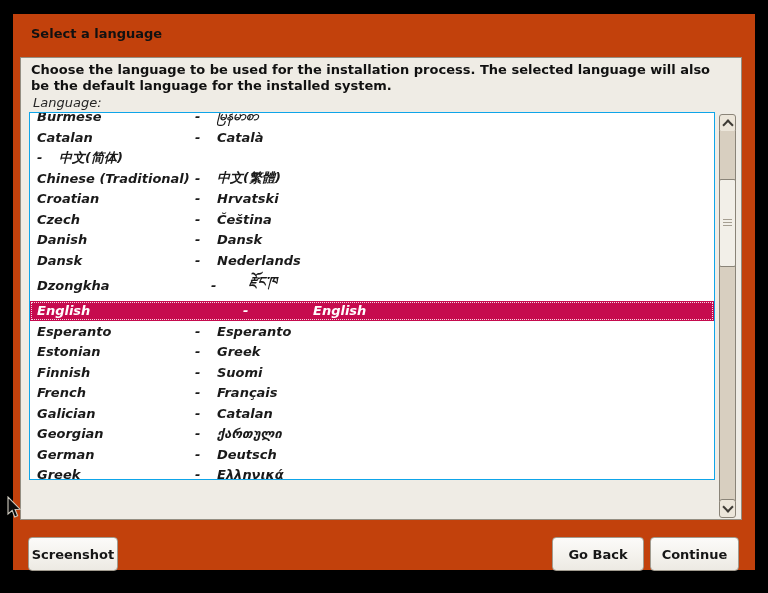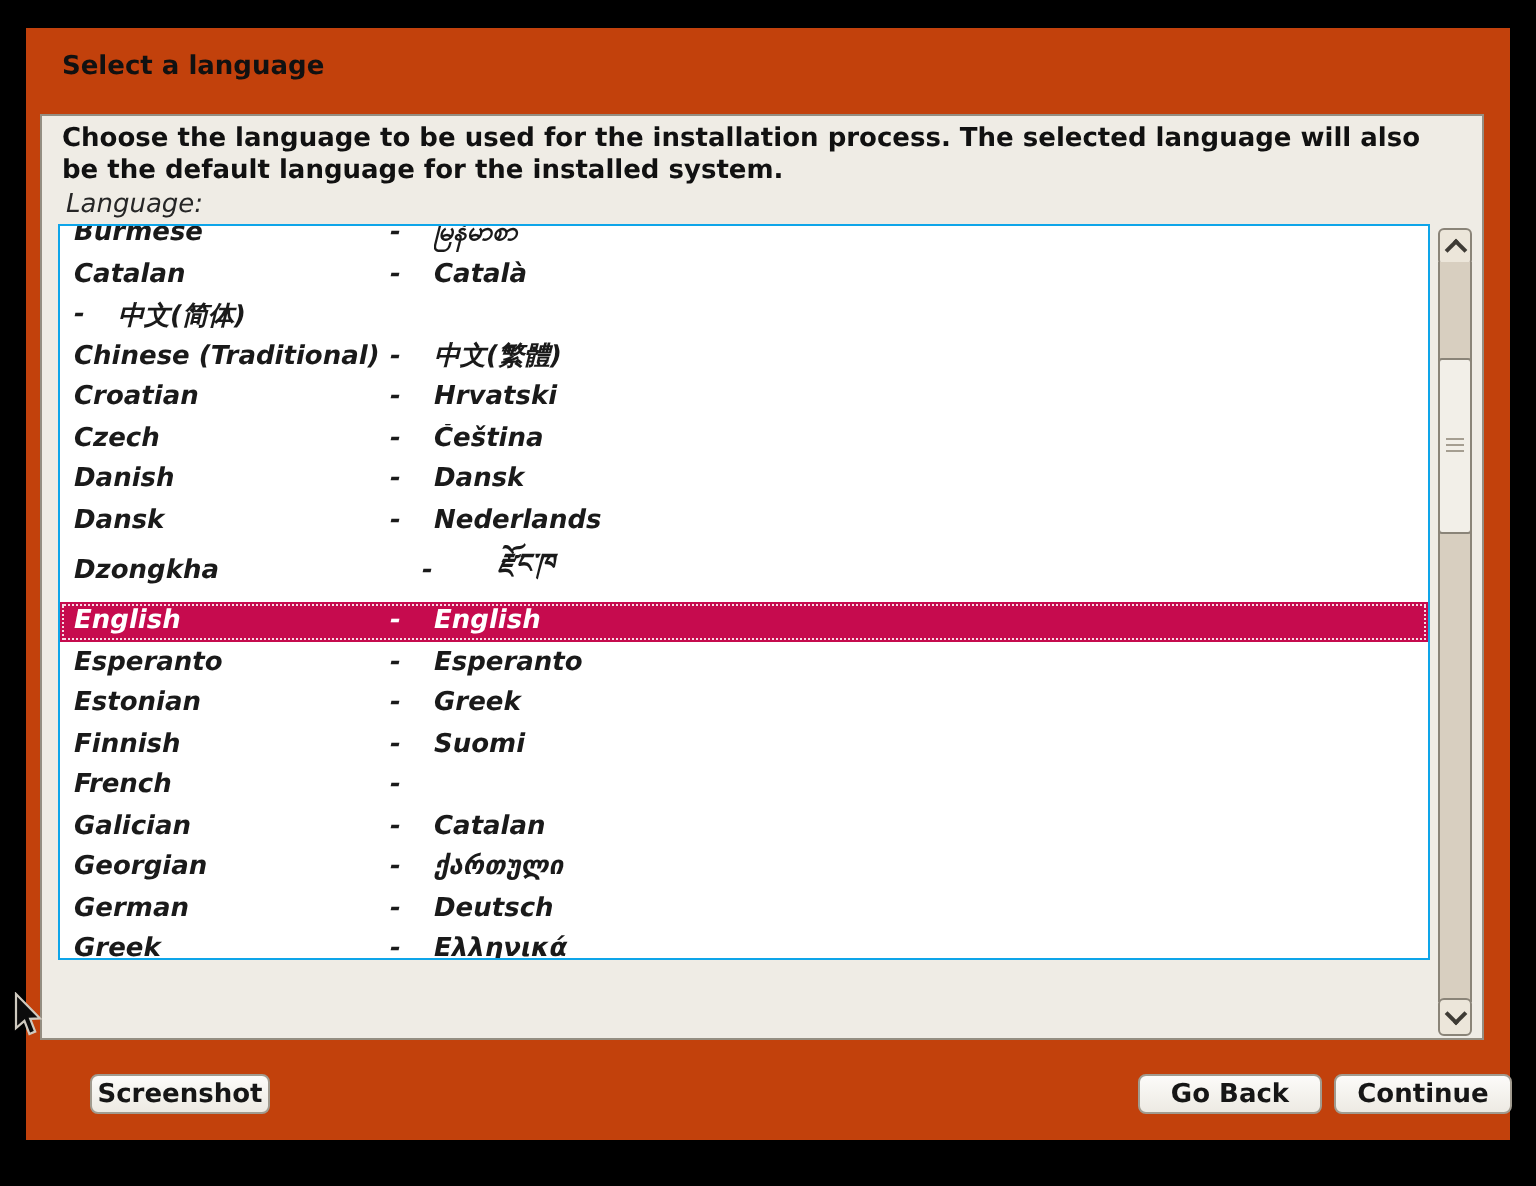--- a/index.html
+++ b/index.html
@@ -39,21 +39,21 @@
     font-size:13px;font-weight:bold;color:#1a1a1a;
     padding-left:7px;white-space:nowrap;
   }
   .row.partial{margin-top:-7px;height:21px;}
   .row.tall{height:30px;gap:16px;}
   .row .eng{flex:0 0 158px;overflow:hidden;}
   .row .sep{flex:0 0 22px;text-align:left;}
   .row .nat{flex:1;overflow:hidden;}
   .row.selected{
     background:#C60B4E;color:#FFFFFF;
-    outline:1px dotted rgba(255,255,255,0.85);outline-offset:-2px;
+    outline:1px dotted rgba(255,255,255,0.85);outline-offset:-2px;gap:48px;
   }
   
   .scrollbar{
     position:absolute;left:698px;top:56px;width:17px;height:404px;
   }
   .sb-btn{
     position:absolute;left:0;width:15px;height:17px;
     background:#ECE6DA;border:1px solid #8A8478;border-radius:3px;
     display:flex;align-items:center;justify-content:center;
   }
@@ -69,27 +69,26 @@
   .sb-thumb{
     position:absolute;left:-1px;top:48px;width:15px;height:86px;
     background:#F2EFE8;border:1px solid #8A8478;border-radius:2px;
   }
   .sb-grip{
     position:absolute;left:3px;right:3px;top:50%;margin-top:-4px;height:8px;
     background:repeating-linear-gradient(to bottom,#A59E91 0,#A59E91 1px,transparent 1px,transparent 3px);
   }
   
   .btn{
-    position:absolute;height:20px;box-sizing:border-box;
+    position:absolute;height:34px;box-sizing:border-box;
     background:linear-gradient(#FCFBF9,#EDEAE3);
     border:1px solid #A19B8F;border-radius:4px;
     font-size:13px;font-weight:bold;color:#161616;
     display:flex;align-items:center;justify-content:center;
     font-family:"DejaVu Sans","Liberation Sans",sans-serif;
-    margin-left:17px;
   }
   .btn-screenshot{left:15px;top:523px;width:90px;}
   .btn-goback{left:539px;top:523px;width:92px;}
   .btn-continue{left:637px;top:523px;width:89px;}
   .cursor{position:absolute;left:6px;top:496px;width:16px;height:24px;z-index:5;}
 </style>
 </head>
 <body>
 
 <div class="dialog">
@@ -161,20 +160,21 @@
     <span class="nat">Greek</span>
   </div>
         <div class="row">
     <span class="eng">Finnish</span>
     <span class="sep">-</span>
     <span class="nat">Suomi</span>
   </div>
         <div class="row">
     <span class="eng">French</span>
     <span class="sep">-</span>
+    <span class="nat">Français</span>
   </div>
         <div class="row">
     <span class="eng">Galician</span>
     <span class="sep">-</span>
     <span class="nat">Catalan</span>
   </div>
         <div class="row">
     <span class="eng">Georgian</span>
     <span class="sep">-</span>
     <span class="nat">ქართული</span>

